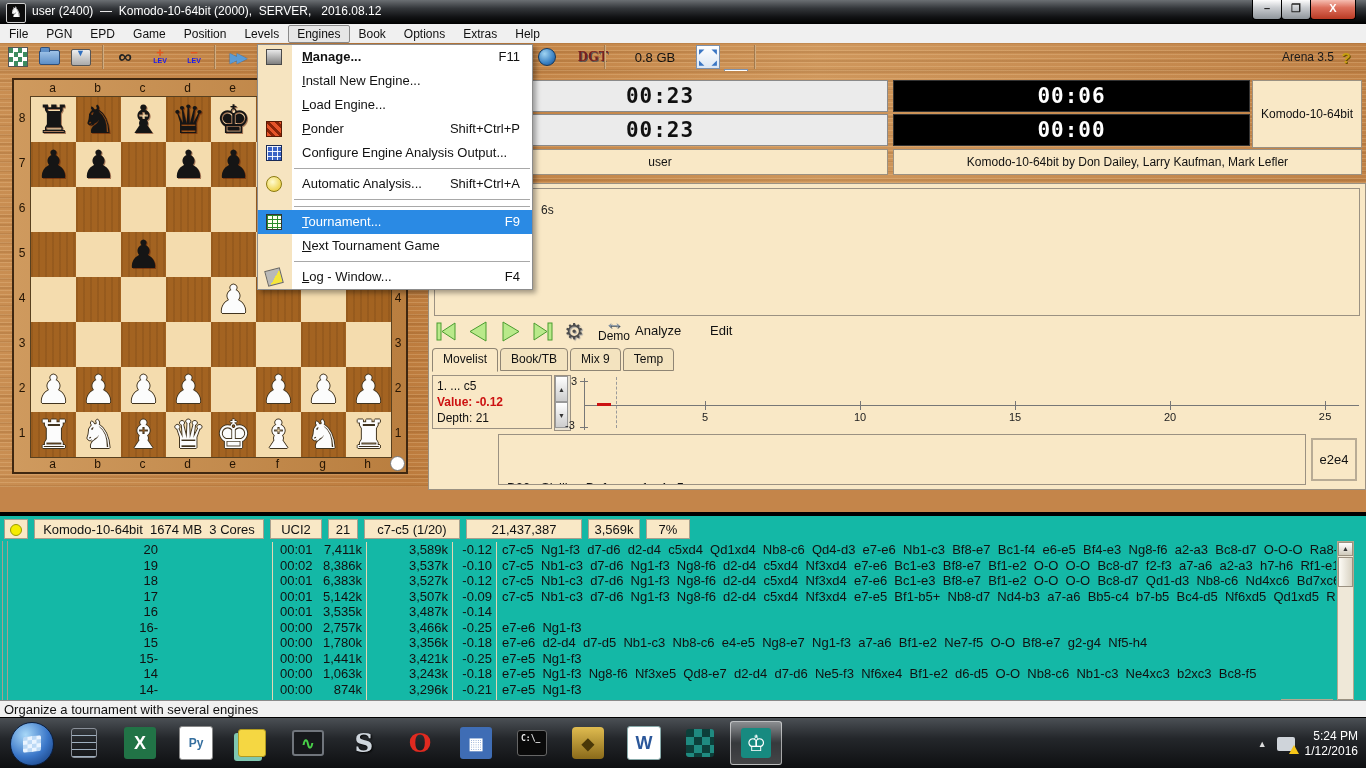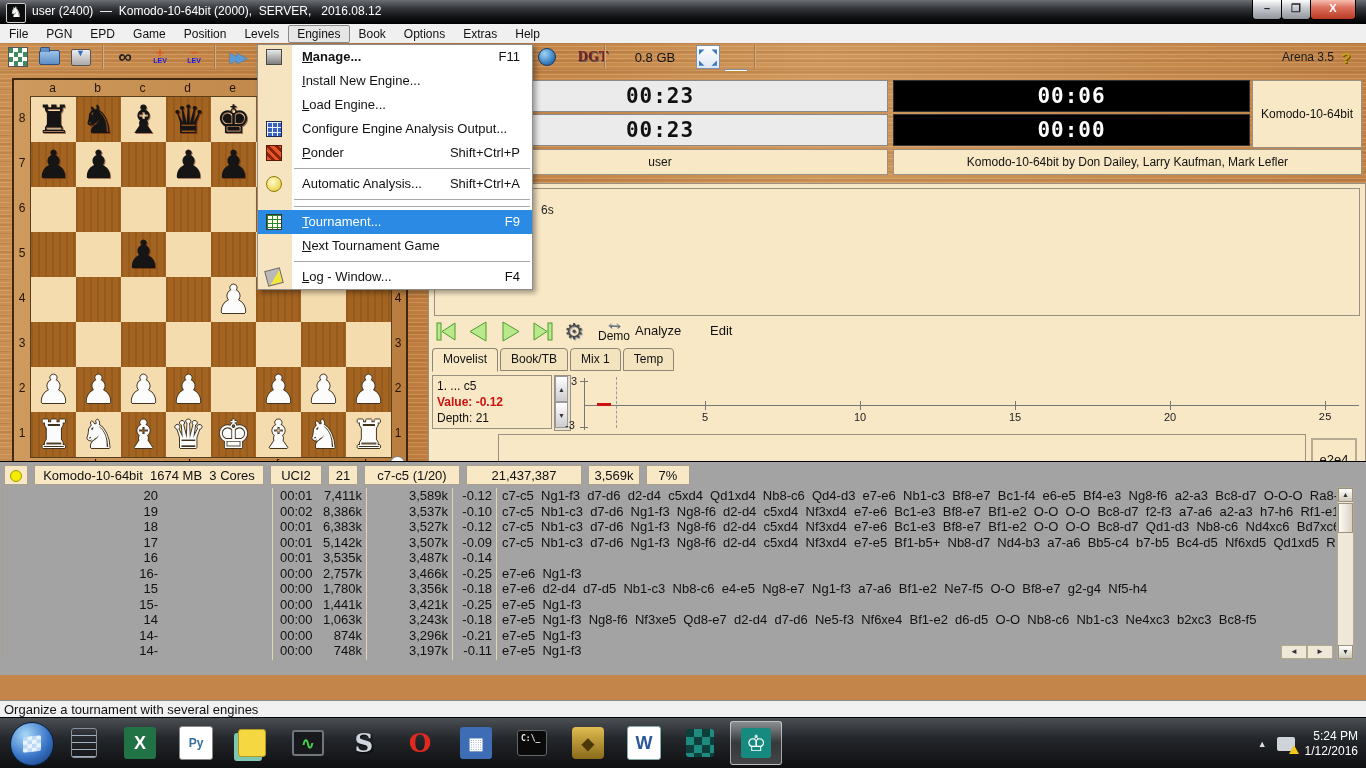--- a/index.html
+++ b/index.html
@@ -112,21 +112,21 @@
   .g-xtick{position:absolute;top:26px;width:1px;height:9px;background:#777;}
   .g-xlabel{position:absolute;top:36px;font-size:11px;color:#222;transform:translateX(-50%);}
   #g-cursor{position:absolute;left:45px;top:2px;height:51px;border-left:1px dashed #9a9a9a;}
   #g-mark{position:absolute;left:26px;top:28px;width:14px;height:3px;background:#cc1111;}
   
   #opening-box{position:absolute;left:69px;top:250px;width:808px;height:51px;border:1px solid #9b9182;
     font-size:13px;padding:5px 8px;box-sizing:border-box;line-height:19px;white-space:pre;overflow:hidden;}
   #premove-box{position:absolute;left:882px;top:254px;width:46px;height:43px;border:2px solid #b8ab95;
     background:#f9e8c6;font-size:13px;text-align:center;line-height:39px;box-sizing:border-box;}
   
-  #engine-section{left:0;top:461px;width:1366px;height:213px;background:#a3a3a3;border-top:1px solid #000000;}
+  #engine-section{left:0;top:512px;width:1366px;height:213px;background:#14b8a6;border-top:4px solid #000000;}
   #status-row{position:absolute;left:4px;top:3px;height:20px;display:flex;gap:6px;font-size:13px;}
   .statbox{border:1px solid #a89f8d;background:#f9e8c6;height:20px;line-height:19px;text-align:center;
     box-sizing:border-box;white-space:pre;overflow:hidden;}
   #stat-dot{width:24px;} #stat-dot i{display:inline-block;width:10px;height:10px;border-radius:50%;background:#f5ec00;border:1px solid #9a9a00;margin-top:4px;}
   #stat-name{width:230px;} #stat-proto{width:52px;} #stat-depth{width:30px;}
   #stat-move{width:96px;} #stat-nodes{width:116px;} #stat-nps{width:52px;} #stat-pct{width:44px;}
   #splitter{position:absolute;left:2px;top:25px;width:4px;height:172px;border-left:1px solid #a89f8d;border-right:1px solid #a89f8d;}
   #antable{position:absolute;left:10px;top:26px;width:1326px;height:172px;overflow:hidden;font-size:13px;}
   .colline{position:absolute;top:0;bottom:0;width:1px;background:#e3d6b4;}
   .arow{position:relative;height:15.5px;line-height:15.5px;}
@@ -457,21 +457,21 @@
     <div class="abs" id="nav-demo">
       <div class="arr">↔</div>
       <div class="lbl">Demo</div>
       </div>
     <div class="abs" id="lbl-analyze">Analyze</div>
     <div class="abs" id="lbl-edit">Edit</div>
 
     <div id="tabs">
         <div class="tab active">Movelist</div>
         <div class="tab">Book/TB</div>
-        <div class="tab">Mix 1</div>
+        <div class="tab">Mix 9</div>
         <div class="tab">Temp</div>
       </div>
 
     <div id="eval-box">
       <div>1. ... c5</div>
       <div id="eval-value">Value: -0.12</div>
       <div>Depth: 21</div>
     </div>
     <div id="eval-scroll">
       <div class="tinybtn" style="top:0">▲</div>
@@ -698,27 +698,27 @@
           <span class="mlabel" style="font-weight: bold;"><u>M</u>anage...</span>
           <span class="mshort">F11</span>
         </div>
         <div class="mrow">
           <span class="mlabel"><u>I</u>nstall New Engine...</span>
         </div>
         <div class="mrow">
           <span class="mlabel"><u>L</u>oad Engine...</span>
         </div>
         <div class="mrow">
-          <div class="micon configure-analysis-icon"></div>
-          <span class="mlabel">Configure Engine Analysis Output...</span>
-        </div>
-        <div class="mrow">
           <div class="micon ponder-icon"></div>
           <span class="mlabel"><u>P</u>onder</span>
           <span class="mshort">Shift+Ctrl+P</span>
+        </div>
+        <div class="mrow">
+          <div class="micon configure-analysis-icon"></div>
+          <span class="mlabel">Configure Engine Analysis Output...</span>
         </div>
         <div class="msep">
           <i></i>
         </div>
         <div class="mrow">
           <div class="micon bulb-icon"></div>
           <span class="mlabel">Automatic Analysis...</span>
           <span class="mshort">Shift+Ctrl+A</span>
         </div>
         <div class="msep">

